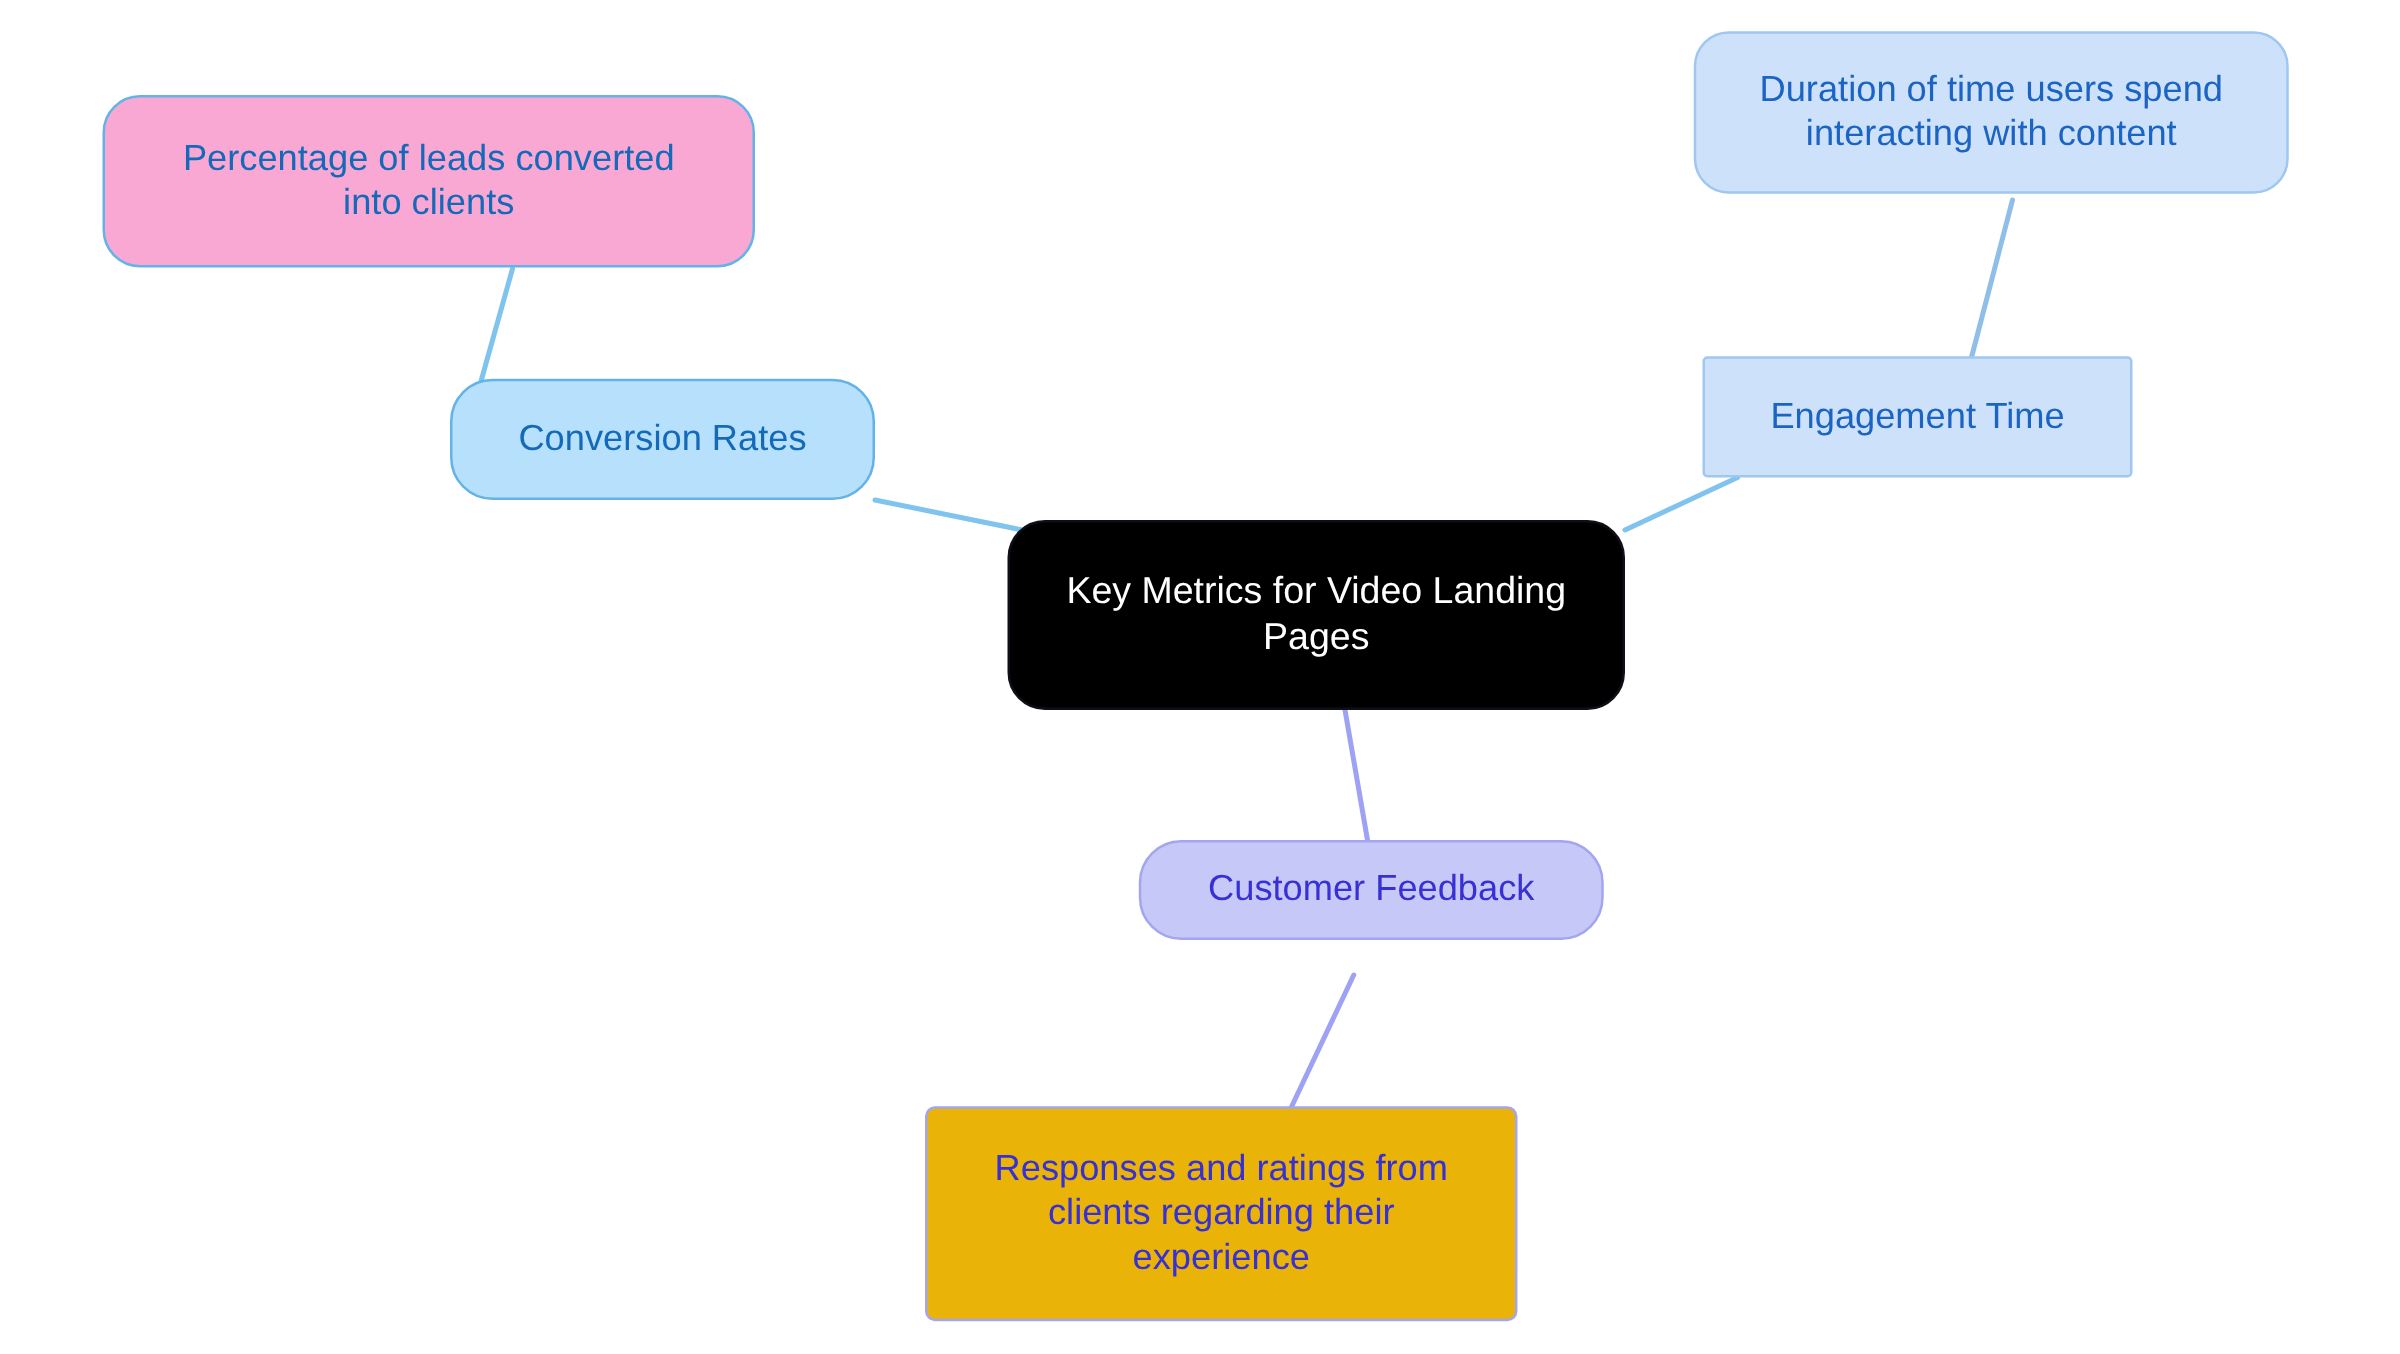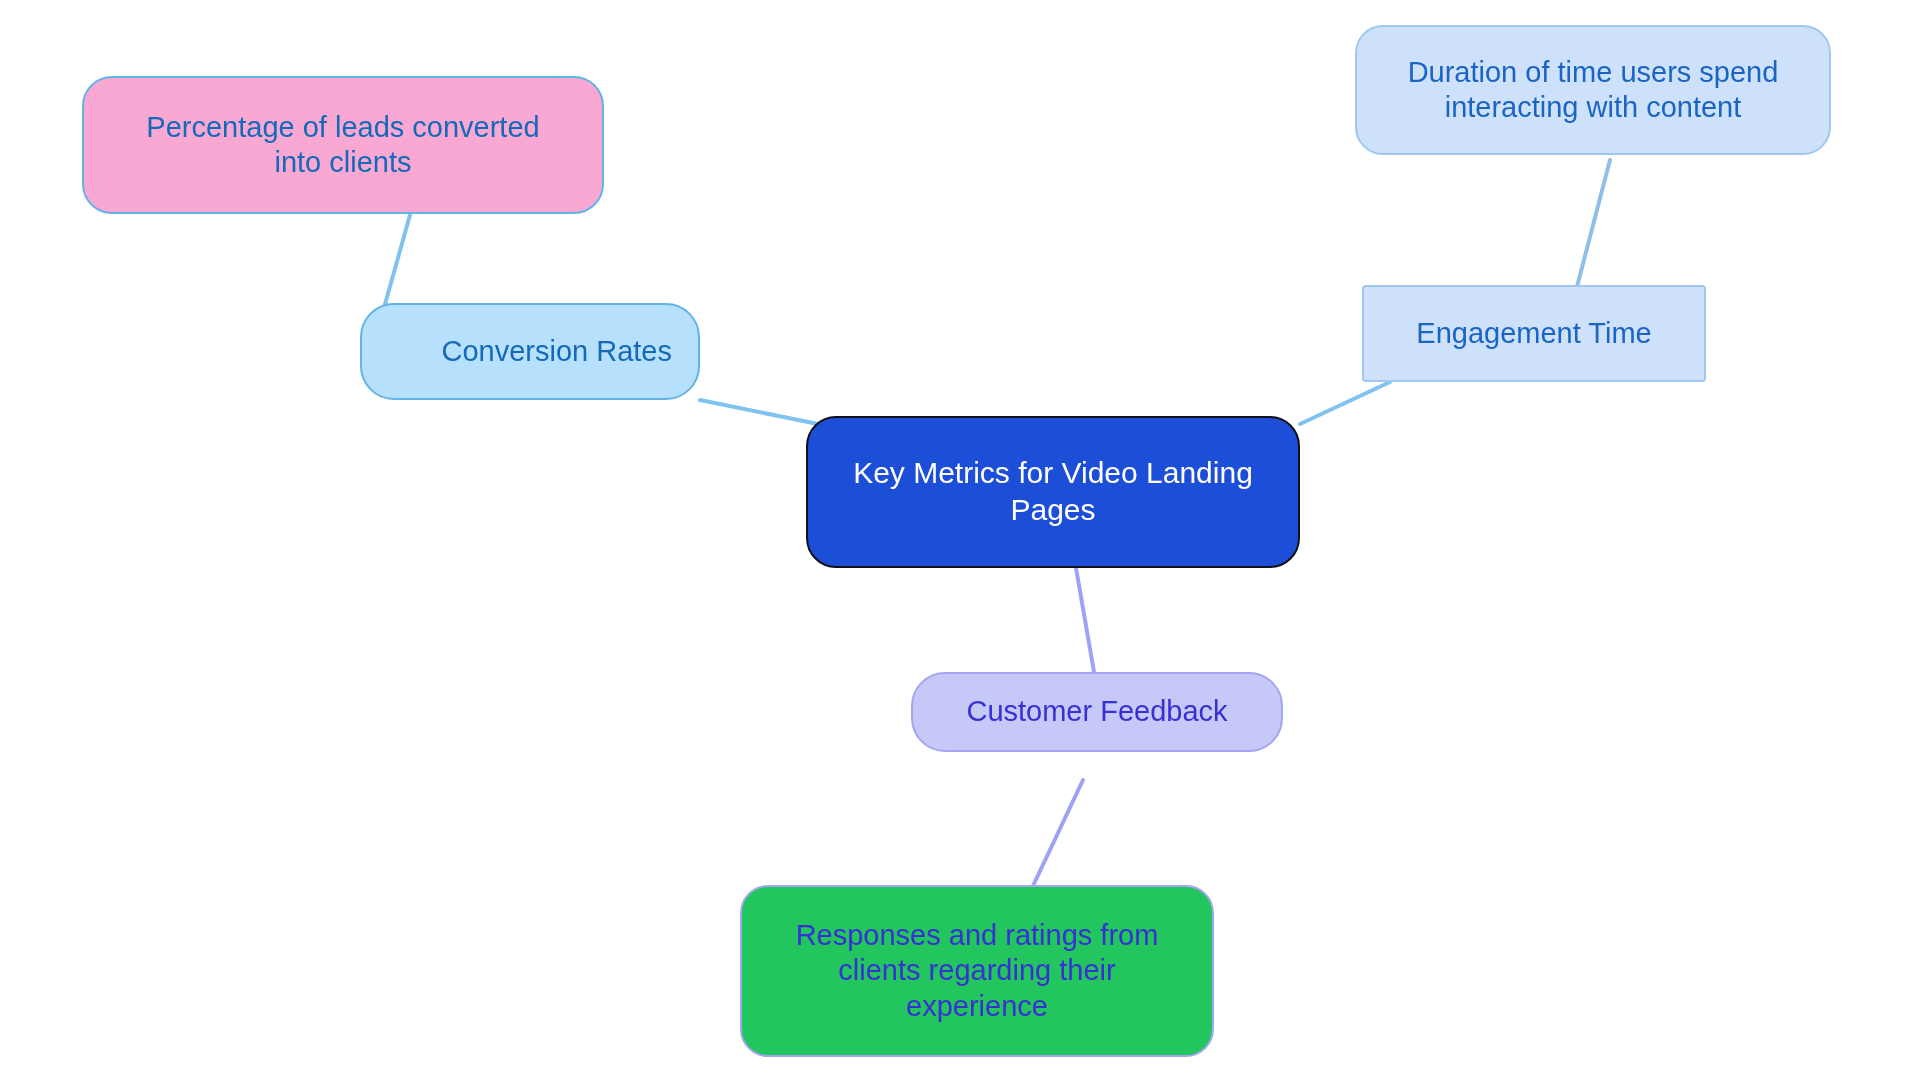--- a/index.html
+++ b/index.html
@@ -40,37 +40,36 @@
     z-index: 2;
   }
   .node-label {
     display: block;
     width: 100%;
     white-space: pre-line;
   }
 
   
   .node-root {
-    background: #1d4ed8;
+    background: #000000;
     border-color: #0d1117;
     color: #ffffff;
     border-radius: 30px;
     font-size: 30px;
     padding: 0 26px;
   }
 
   
   .node-branch-blue {
     background: #b6e0fb;
     border-color: #63b3e8;
     color: #1469b8;
     border-radius: 34px;
     font-size: 29px;
     padding: 0 26px;
-    text-align: right;
   }
 
   
   .node-leaf-blue {
     background: #f9a8d4;
     border-color: #63b3e8;
     color: #1469b8;
     border-radius: 30px;
     font-size: 29px;
     padding: 0 26px;
@@ -101,24 +100,24 @@
     background: #c6c8f8;
     border-color: #a3a6ef;
     color: #3730d4;
     border-radius: 34px;
     font-size: 29px;
     padding: 0 26px;
   }
 
   
   .node-leaf-purple {
-    background: #22c55e;
+    background: #eab308;
     border-color: #a3a6ef;
     color: #3730d4;
-    border-radius: 28px;
+    border-radius: 8px;
     font-size: 29px;
     padding: 0 26px;
   }
 </style>
 </head>
 <body>
 
 <div id="mindmap-canvas">
 
   <svg id="edge-layer" viewBox="0 0 1920 1083" width="1920" height="1083" xmlns="http://www.w3.org/2000/svg">

